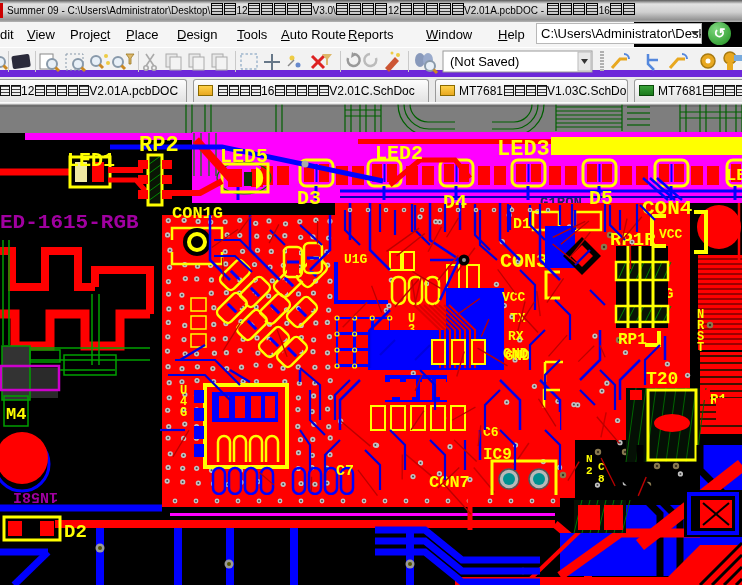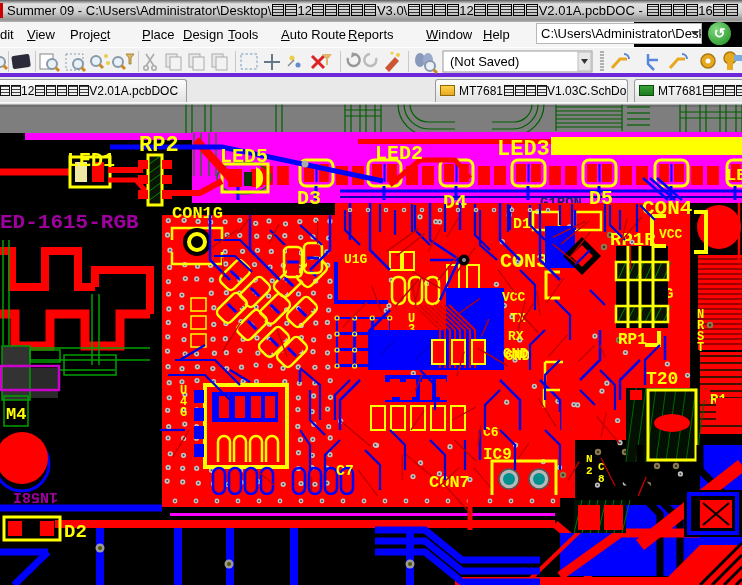--- a/index.html
+++ b/index.html
@@ -1,46 +1,46 @@
 <!DOCTYPE html>
 <html><head><meta charset="utf-8"><style>
 *{margin:0;padding:0;box-sizing:border-box}
 body{width:742px;height:585px;overflow:hidden;font-family:"Liberation Sans",sans-serif;background:#000}
 .titlebar{position:absolute;left:0;top:0;width:742px;height:22px;
  background:linear-gradient(#5a5a5a,#e2e2e2 18%,#d0d0d0 55%,#949494 90%,#b5b5b5);
- font-size:13px;color:#000;white-space:nowrap;overflow:hidden;line-height:21px}
+ font-size:10px;color:#000;white-space:nowrap;overflow:hidden;line-height:21px}
 .titlebar .red{position:absolute;left:0;top:3px;width:3px;height:15px;background:#c00}
 .c13{display:inline-block;width:12px;height:12px;margin:0 .5px;vertical-align:-1px;
  border:1px solid #000;background:repeating-linear-gradient(0deg,transparent 0 2px,#333 2px 3px)}
 .c12{display:inline-block;width:10px;height:11px;margin:0 .5px;vertical-align:-1px;
  border:1px solid #111;background:repeating-linear-gradient(0deg,transparent 0 2px,#444 2px 3px)}
 .menubar{position:absolute;left:0;top:22px;width:634px;height:25px;background:#f5f5f5;font-size:13px;color:#000}
 .menubar span.m{position:absolute;top:5px}
 .combo{position:absolute;left:536px;top:1px;width:166px;height:21px;background:#fff;border:1px solid #b8b8b8;font-size:13px;line-height:19px;padding-left:4px;overflow:hidden;white-space:nowrap}
 .combo .arr{position:absolute;right:2px;top:7px;width:0;height:0;border:4px solid transparent;border-top-color:#333}
 .backbtn{position:absolute;left:708px;top:0px;width:23px;height:23px;border-radius:50%;background:radial-gradient(circle at 35% 30%,#7fd87f,#1e8f1e);color:#fff;font-weight:bold;text-align:center;line-height:22px;font-size:14px}
-.toolbar{position:absolute;left:0;top:47px;width:742px;height:30px;background:#f2f2f2;border-top:1px solid #fff;border-bottom:4px solid #6d28d9}
+.toolbar{position:absolute;left:0;top:47px;width:742px;height:30px;background:#f2f2f2;border-top:1px solid #fff;border-bottom:7px solid #6d28d9}
 .tabbar{position:absolute;left:0;top:77px;width:742px;height:26px;background:#e9e9e9;border-bottom:1px solid #fcfcfc}
 .tab{position:absolute;top:2px;height:23px;background:linear-gradient(#fdfdfd,#e2e2e2);border:1px solid #9a9a9a;border-bottom:none;border-radius:3px 3px 0 0;font-size:12px;line-height:22px;color:#000;white-space:nowrap;overflow:hidden;padding:0 4px}
 .ticon{display:inline-block;width:15px;height:11px;margin-right:4px;vertical-align:-1px;background:linear-gradient(#ffd24a,#e8a820);border:1px solid #8a6a00;position:relative}
 .ticon.g{background:linear-gradient(#39a339,#1c7a1c);border:1px solid #0a4a0a}
 svg.cv{position:absolute;left:0;top:103px}
 </style></head><body>
 <div class="titlebar"><span class="red"></span><span style="padding-left:7px">Summer 09 - C:\Users\Administrator\Desktop\<span class="c13"></span><span class="c13"></span>12<span class="c13"></span><span class="c13"></span><span class="c13"></span><span class="c13"></span><span class="c13"></span>V3.0\<span class="c13"></span><span class="c13"></span><span class="c13"></span><span class="c13"></span>12<span class="c13"></span><span class="c13"></span><span class="c13"></span><span class="c13"></span><span class="c13"></span>V2.01A.pcbDOC - <span class="c13"></span><span class="c13"></span><span class="c13"></span><span class="c13"></span>16<span class="c13"></span><span class="c13"></span></span></div>
 <div class="menubar">
 <span class="m" style="left:0">dit</span>
 <span class="m" style="left:27px"><u>V</u>iew</span>
 <span class="m" style="left:70px">Proje<u>c</u>t</span>
-<span class="m" style="left:142px"><u>P</u>lace</span>
-<span class="m" style="left:183px"><u>D</u>esign</span>
-<span class="m" style="left:228px"><u>T</u>ools</span>
+<span class="m" style="left:126px"><u>P</u>lace</span>
+<span class="m" style="left:177px"><u>D</u>esign</span>
+<span class="m" style="left:237px"><u>T</u>ools</span>
 <span class="m" style="left:281px"><u>A</u>uto Route</span>
 <span class="m" style="left:348px"><u>R</u>eports</span>
 <span class="m" style="left:426px"><u>W</u>indow</span>
-<span class="m" style="left:483px"><u>H</u>elp</span>
+<span class="m" style="left:498px"><u>H</u>elp</span>
 <div class="combo">C:\Users\Administrator\Desktop<span class="arr"></span></div>
 <div class="backbtn">↺</div>
 </div>
 <div class="toolbar">
 <svg width="742" height="30" style="position:absolute;left:0;top:0">
       <circle cx="0" cy="14" r="5" fill="#e8f0f8" stroke="#8899aa" stroke-width="2"></circle>
       <line x1="3.5" y1="17.5" x2="7" y2="21" stroke="#cc8822" stroke-width="3"></line>
       <rect x="12" y="7" width="18" height="13" rx="2" fill="#2a2a3a" transform="rotate(-8 21 13)"></rect>
       <rect x="40" y="6" width="13" height="15" fill="#fff" stroke="#888"></rect>
       <circle cx="52" cy="16" r="5" fill="#e8f0f8" stroke="#8899aa" stroke-width="2"></circle>
@@ -113,20 +113,21 @@
       <path d="M682,6 a5,5 0 0 1 5,5" fill="none" stroke="#5588dd" stroke-width="2"></path>
       <circle cx="708" cy="13" r="7" fill="#e8a820" stroke="#a87a10" stroke-width="1.5"></circle>
       <circle cx="708" cy="13" r="2.5" fill="#fff"></circle>
       <circle cx="730" cy="10" r="6" fill="#e8a820" stroke="#a87a10" stroke-width="1.5"></circle>
       <rect x="727" y="15" width="6" height="7" fill="#e8a820"></rect>
       <rect x="734" y="7" width="8" height="6" fill="#77aadd"></rect>
     </svg>
 </div>
 <div class="tabbar">
 <div class="tab" style="left:-6px;width:193px"><span class="c12"></span><span class="c12"></span>12<span class="c12"></span><span class="c12"></span><span class="c12"></span><span class="c12"></span><span class="c12"></span>V2.01A.pcbDOC</div>
+<div class="tab" style="left:193px;width:236px"><span class="ticon"></span><span class="c12"></span><span class="c12"></span><span class="c12"></span><span class="c12"></span>16<span class="c12"></span><span class="c12"></span><span class="c12"></span><span class="c12"></span><span class="c12"></span>V2.01C.SchDoc</div>
 <div class="tab" style="left:435px;width:193px"><span class="ticon"></span>MT7681<span class="c12"></span><span class="c12"></span><span class="c12"></span><span class="c12"></span>V1.03C.SchDoc</div>
 <div class="tab" style="left:634px;width:115px"><span class="ticon g"></span>MT7681<span class="c12"></span><span class="c12"></span><span class="c12"></span><span class="c12"></span>V</div>
 </div>
 <svg class="cv" width="742" height="482" viewBox="0 103 742 482">
 <rect x="0" y="103" width="742" height="482" fill="#000000"></rect>
 <rect x="0" y="104" width="742" height="29" fill="#7e7e7e"></rect>
 <rect x="0" y="104" width="742" height="3" fill="#6e6e6e"></rect>
 <line x1="186" y1="104" x2="186" y2="133" stroke="#006000" stroke-width="1.2"></line>
 <line x1="192" y1="104" x2="192" y2="133" stroke="#006000" stroke-width="1.2"></line>
 <line x1="205" y1="104" x2="205" y2="133" stroke="#006000" stroke-width="1.2"></line>

